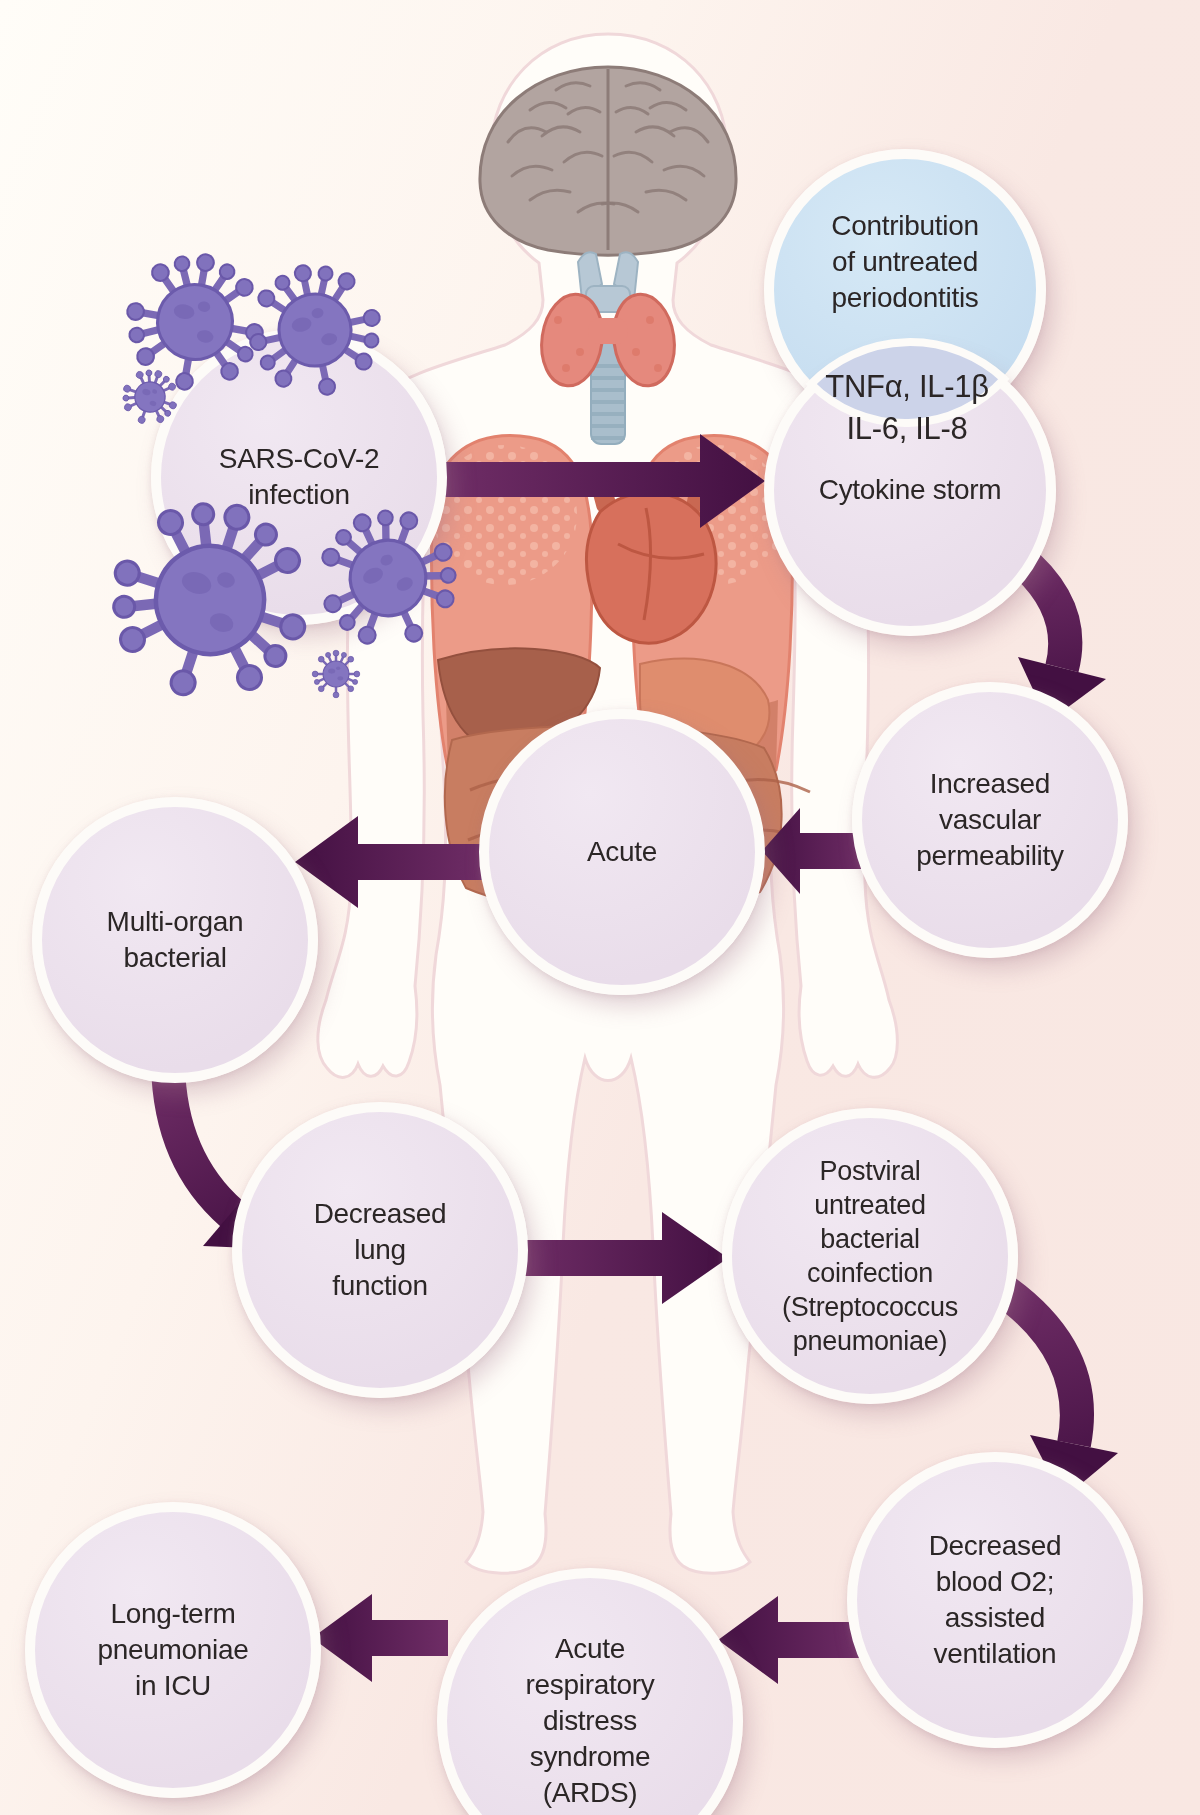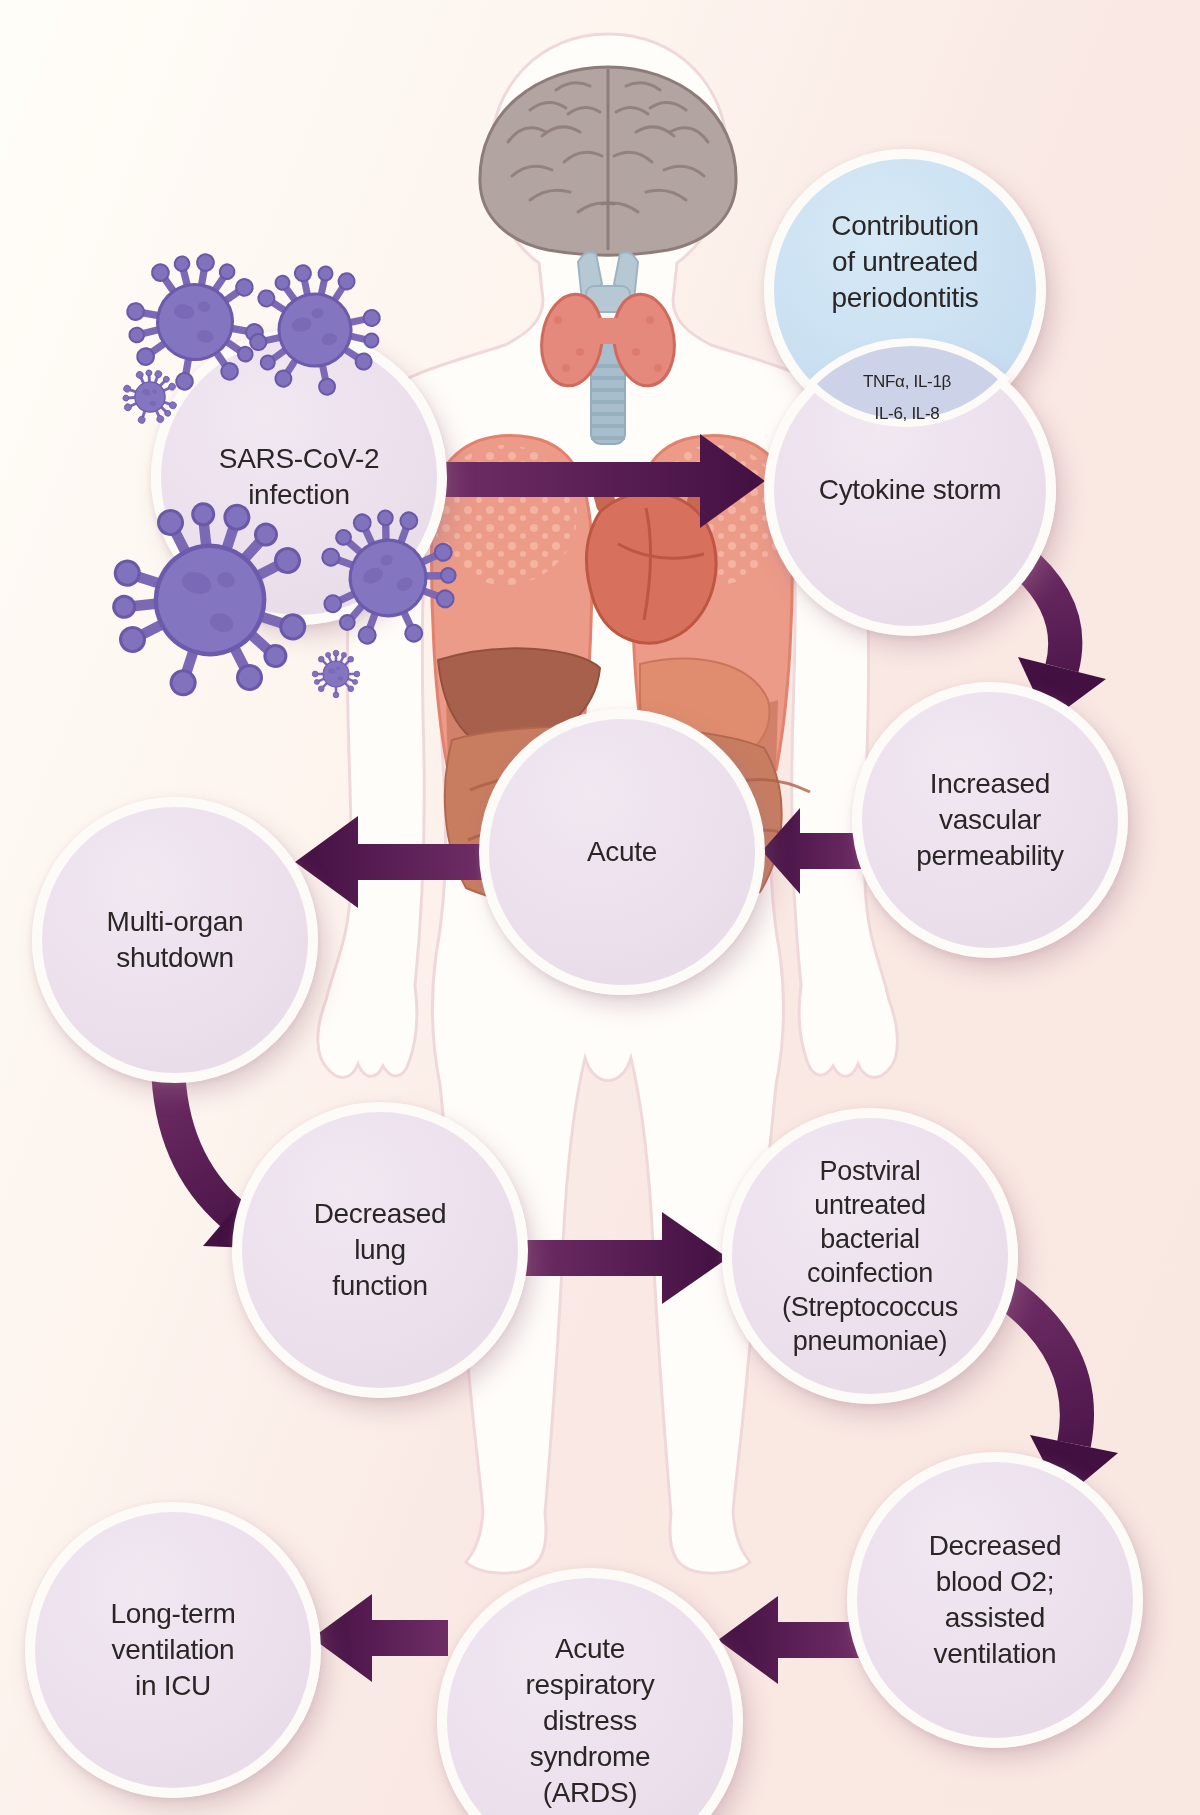--- a/index.html
+++ b/index.html
@@ -19,21 +19,21 @@
     z-index:3;
   }
   .node--blue{background:radial-gradient(circle at 40% 30%,#d6e9f6 0%,#c6ddf0 78%);align-items:center;}
   .node-label{
     white-space:pre-line;font-size:28px;line-height:36px;color:#2b2626;
     letter-spacing:-.3px;width:94%;
   }
   .node--postviral .node-label{font-size:27px;line-height:34px;}
   .lens-text{
     position:absolute;left:787px;top:366px;width:240px;text-align:center;
-    white-space:pre-line;font-size:17px;line-height:32px;color:#2b2626;
+    white-space:pre-line;font-size:31px;line-height:42px;color:#2b2626;
     letter-spacing:-.3px;z-index:5;
   }
 </style>
 </head>
 <body>
 
 <div id="canvas">
 
   <svg class="layer z1" viewBox="0 0 1200 1815">
     <defs>
@@ -217,21 +217,21 @@
   <div class="node" style="left:852px;top:682px;width:276px;height:276px">
     <div class="node-label">Increased
 vascular
 permeability</div>
   </div>
   <div class="node" style="left:479px;top:709px;width:286px;height:286px">
     <div class="node-label">Acute</div>
   </div>
   <div class="node" style="left:32px;top:797px;width:286px;height:286px">
     <div class="node-label">Multi-organ
-shutdown</div>
+bacterial</div>
   </div>
   <div class="node" style="left:232px;top:1102px;width:296px;height:296px">
     <div class="node-label">Decreased
 lung
 function</div>
   </div>
   <div class="node node--postviral" style="left:722px;top:1108px;width:296px;height:296px">
     <div class="node-label">Postviral
 untreated
 bacterial
@@ -247,21 +247,21 @@
   </div>
   <div class="node" style="left:437px;top:1568px;width:306px;height:306px">
     <div class="node-label">Acute
 respiratory
 distress
 syndrome
 (ARDS)</div>
   </div>
   <div class="node" style="left:25px;top:1502px;width:296px;height:296px">
     <div class="node-label">Long-term
-ventilation
+pneumoniae
 in ICU</div>
   </div>
 
   <svg class="layer z4" viewBox="0 0 1200 1815">
     <path d="M 811 384 A 133 133 0 0 0 1004 379 A 138 138 0 0 0 811 384 Z" fill="#ccd3e9" stroke="#fdfbf8" stroke-width="8"></path>
   </svg>
   <div class="lens-text">TNFα, IL-1β
 IL-6, IL-8</div>
 
   <svg class="layer z6" viewBox="0 0 1200 1815">

